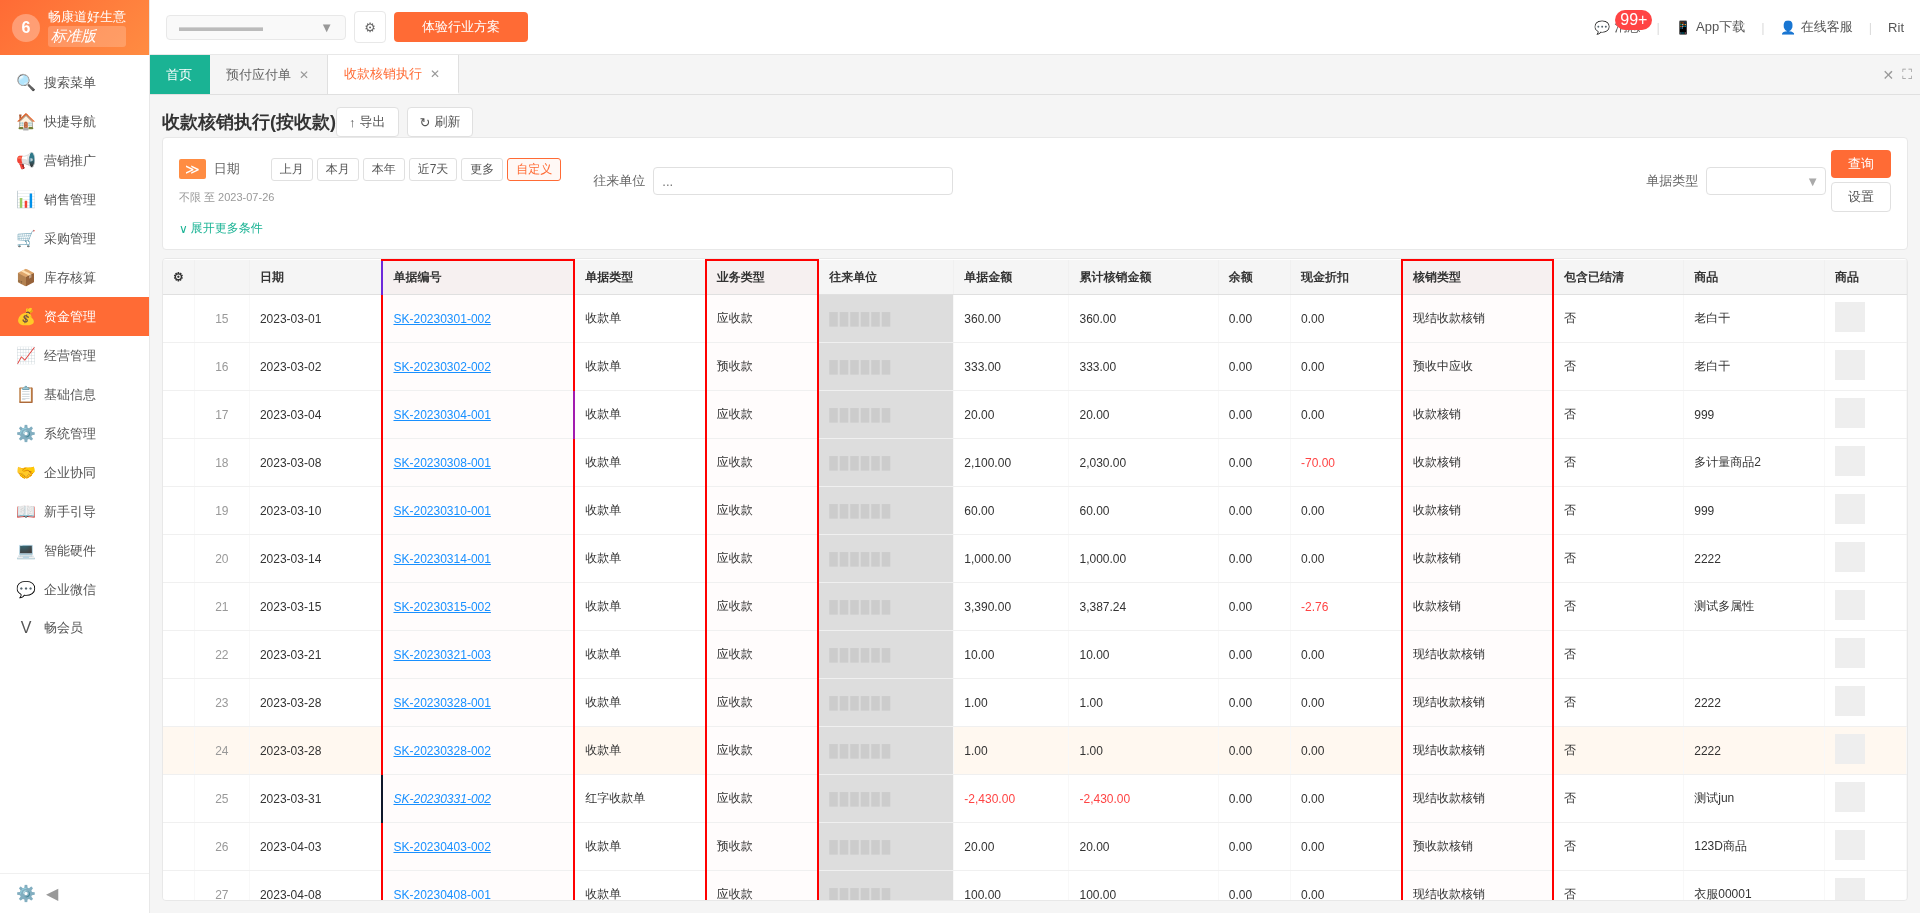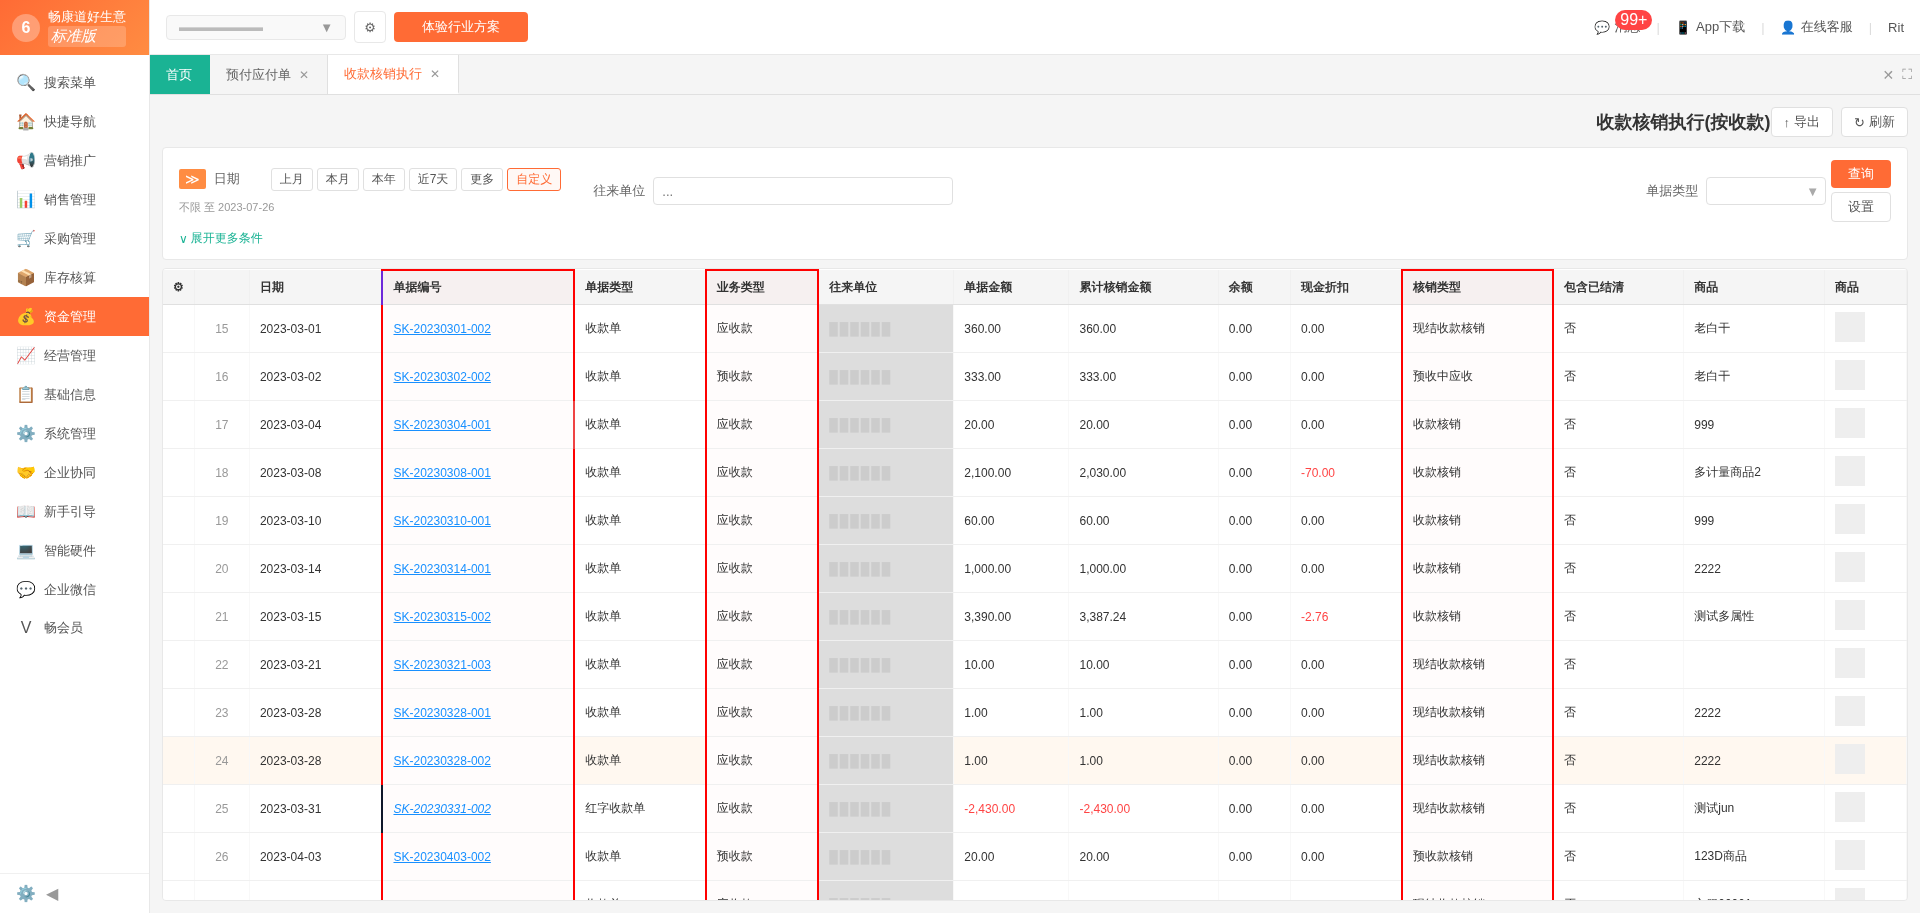--- a/index.html
+++ b/index.html
@@ -36,21 +36,21 @@
     .tabbar { height: 40px; background: #f5f5f5; border-bottom: 1px solid #e0e0e0; display: flex; align-items: stretch; }
     .tab { display: flex; align-items: center; gap: 6px; padding: 0 16px; border-right: 1px solid #e0e0e0; cursor: pointer; font-size: 13px; color: #666; background: #f5f5f5; min-width: 100px; }
     .tab.active { background: #fff; color: #ff6b35; border-bottom: 2px solid #fff; position: relative; }
     .tab .close-btn { font-size: 12px; color: #999; cursor: pointer; padding: 2px; }
     .tab-home { background: #1ab394; color: white; min-width: 60px; display: flex; align-items: center; justify-content: flex-start; font-size: 13px; padding: 0 16px; }
     .tabbar-actions { margin-left: auto; display: flex; align-items: center; padding: 0 8px; gap: 8px; }
     .tabbar-actions .icon { color: #999; cursor: pointer; font-size: 14px; }
 
     
     .content { flex: 1; overflow: hidden; display: flex; flex-direction: column; background: #f5f5f5; padding: 12px; }
-    .page-header { display: flex; align-items: center; justify-content: flex-end; margin-bottom: 10px; }
+    .page-header { display: flex; align-items: center; justify-content: flex-start; margin-bottom: 0; }
     .page-title { font-size: 18px; font-weight: 600; color: #333; }
     .page-actions { display: flex; align-items: center; gap: 8px; }
     .page-actions .btn { display: flex; align-items: center; gap: 4px; padding: 5px 12px; border: 1px solid #e0e0e0; border-radius: 4px; cursor: pointer; font-size: 13px; color: #555; background: #fff; }
 
     
     .filter-area { background: #fff; border-radius: 4px; padding: 12px 16px; margin-bottom: 8px; border: 1px solid #e8e8e8; }
     .filter-row { display: flex; align-items: center; gap: 12px; margin-bottom: 8px; }
     .filter-label { color: #666; font-size: 13px; white-space: nowrap; }
     .filter-date-btns { display: flex; align-items: center; gap: 4px; padding-left: 23px; }
     .filter-date-btns .btn-date { padding: 2px 8px; border: 1px solid #e0e0e0; border-radius: 3px; cursor: pointer; font-size: 12px; color: #555; background: #fff; }
@@ -327,21 +327,21 @@
     <td class="">0.00</td>
     <td style="border-left:2px solid red; border-right:2px solid red; background:rgba(255,200,200,0.05);">预收中应收</td>
     <td>否</td>
     <td>老白干</td>
     <td><div style="width:30px;height:30px;background:#eee;display:inline-block;"></div></td>
   </tr>
             <tr>
     <td class="row-num"></td>
     <td class="row-num">17</td>
     <td>2023-03-04</td>
-    <td style="border-left:2px solid red; border-right:2px solid #ef4444; background:rgba(255,200,200,0.05);"><a class="link-text">SK-20230304-001</a></td>
+    <td style="border-left:2px solid red; border-right:2px solid #a21caf; background:rgba(255,200,200,0.05);"><a class="link-text">SK-20230304-001</a></td>
     <td>收款单</td>
     <td style="border-left:2px solid red; border-right:2px solid red; background:rgba(255,200,200,0.05);">应收款</td>
     <td style="color:#ccc; background:linear-gradient(90deg,#ddd 0,#ddd 100%); letter-spacing:2px;">██████</td>
     <td class="">20.00</td>
     <td class="">20.00</td>
     <td>0.00</td>
     <td class="">0.00</td>
     <td style="border-left:2px solid red; border-right:2px solid red; background:rgba(255,200,200,0.05);">收款核销</td>
     <td>否</td>
     <td>999</td>

